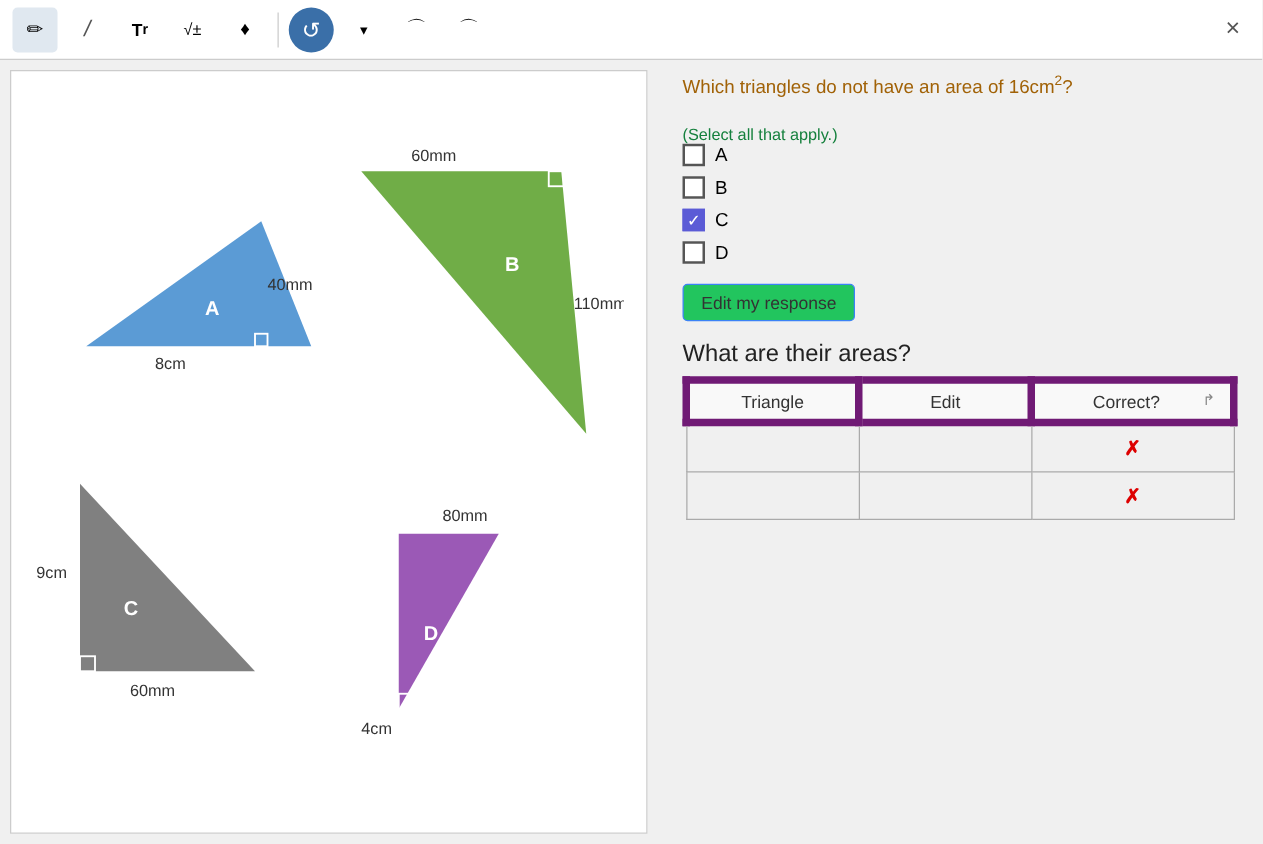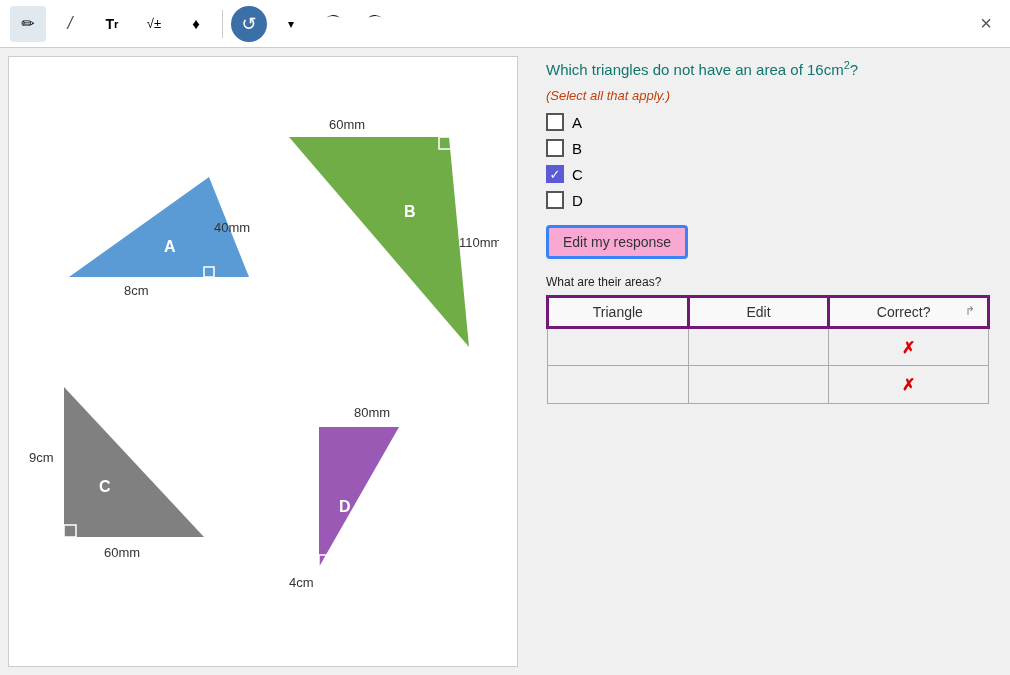--- a/index.html
+++ b/index.html
@@ -72,30 +72,28 @@
     
     .right-panel {
       flex: 1;
       padding: 10px 20px;
       overflow-y: auto;
     }
 
     
     .question-text {
       font-size: 15px;
-      color: #0f766e;
-      margin-bottom: 8px;
+      color: #a16207;
+      margin-bottom: 20px;
       line-height: 1.4;
     }
     .question-text sup { font-size: 11px; }
     .select-all {
-      font-style: italic;
       font-size: 13px;
-      color: #c2410c;
-      margin-bottom: 10px;
+      color: #15803d;
     }
 
     
     .checkbox-group {
       display: flex;
       flex-direction: column;
       gap: 8px;
       margin-bottom: 16px;
     }
     .checkbox-item {
@@ -116,52 +114,52 @@
     }
     .checkbox-box.checked {
       background: #5b5bd6;
       border-color: #5b5bd6;
       color: white;
       font-size: 13px;
     }
 
     
     .edit-btn {
-      border: 3px solid #3b82f6;
-      background: #f9a8d4;
+      border: 1px solid #3b82f6;
+      background: #22c55e;
       padding: 6px 14px;
       border-radius: 4px;
       font-size: 14px;
       cursor: pointer;
       margin-bottom: 16px;
       display: inline-block;
       color: #333;
     }
 
     
     .areas-question {
-      font-size: 12px;
+      font-size: 19px;
       color: #222;
       margin-bottom: 6px;
     }
     .write-answers {
       font-size: 14px;
       color: #333;
       margin-bottom: 8px;
     }
     .write-answers sup { font-size: 10px; }
 
     
     .answer-table {
       border-collapse: collapse;
       width: 100%;
       font-size: 14px;
     }
     .answer-table th {
-      border: 3px solid #701a75;
+      border: 6px solid #701a75;
       padding: 6px 12px;
       background: #f9f9f9;
       font-weight: 500;
       text-align: center;
       color: #333;
     }
     .answer-table td {
       border: 1px solid #aaa;
       padding: 8px 12px;
       text-align: center;

